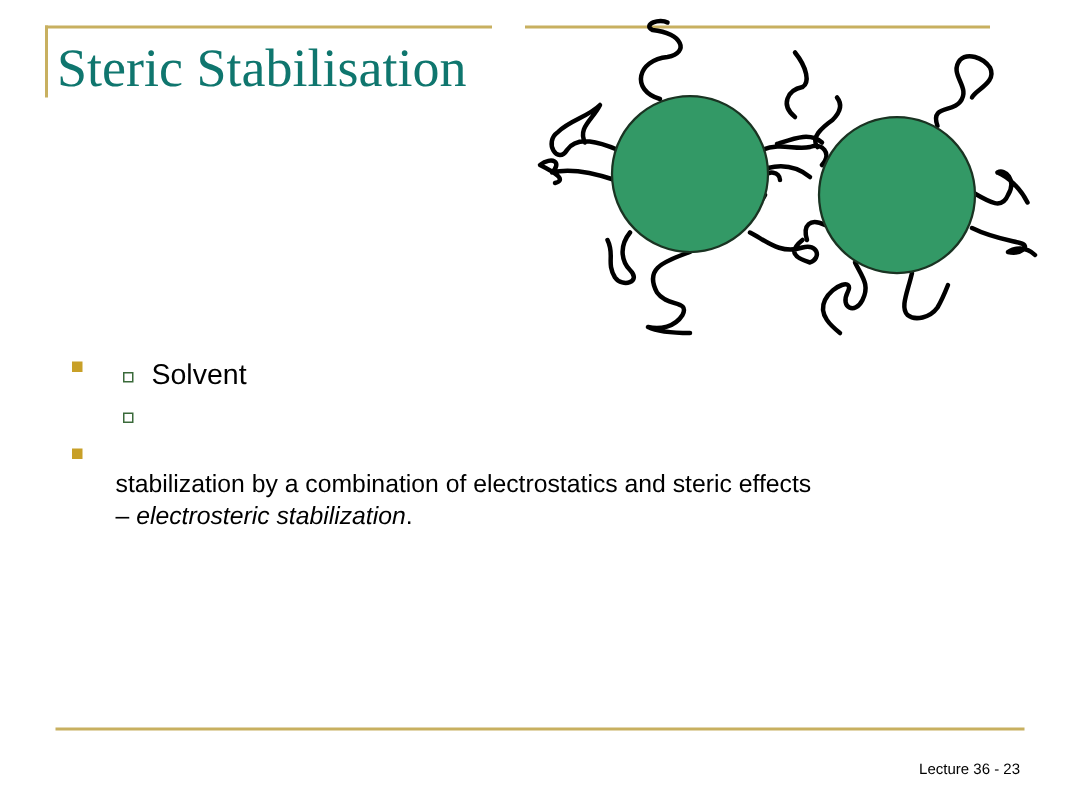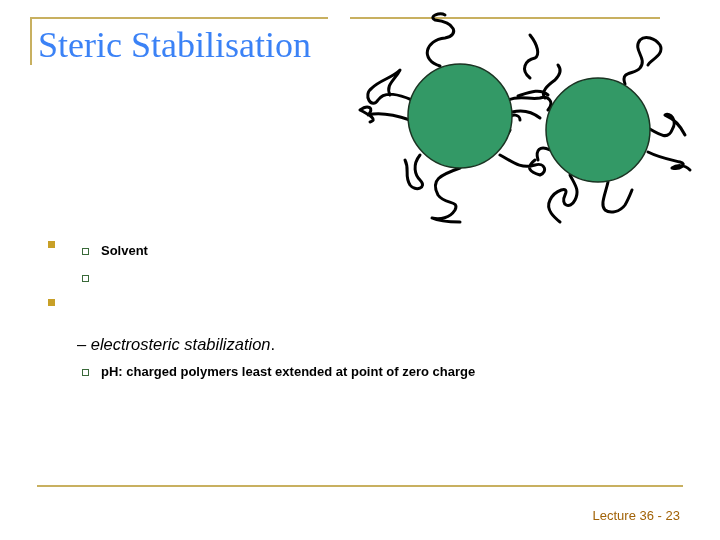--- a/index.html
+++ b/index.html
@@ -2,30 +2,30 @@
 <html><head>
 <meta charset="utf-8">
 <style>
   html, body { margin:0; padding:0; }
   body { width:720px; height:540px; background:#ffffff; position:relative; overflow:hidden;
          font-family:"Liberation Sans", sans-serif; color:#000; }
   .title-frame-top { position:absolute; left:30px; top:17px; width:298px; height:2px; background:#c8b060; }
   .title-frame-top2 { position:absolute; left:350px; top:17px; width:310px; height:2px; background:#c8b060; }
   .title-frame-left { position:absolute; left:30px; top:17px; width:2px; height:48px; background:#c8b060; }
   .title { position:absolute; left:38px; top:24px; font-family:"Liberation Serif", serif;
-           font-size:36px; color:#3b82f6; white-space:nowrap; }
+           font-size:36px; color:#0f766e; white-space:nowrap; }
   .diagram { position:absolute; left:340px; top:0; }
   .bullets { position:absolute; left:48px; top:234px; width:640px; }
   .l1 { position:relative; padding-left:29px; font-size:16.5px; line-height:21px; margin:0; }
   .l1 .mk { position:absolute; left:0; top:7px; width:7px; height:7px; background:#c8a028; }
-  .l2 { position:relative; padding-left:53px; font-size:13px; line-height:21px; margin:6px 0 0 0;font-weight:bold; }
+  .l2 { position:relative; padding-left:53px; font-size:19px; line-height:21px; margin:6px 0 0 0; }
   .l2 .mk { position:absolute; left:34px; top:8px; width:5px; height:5px; border:1px solid #3a6a3a; background:#fff; }
   .gap { height:25px; }
   .footer-line { position:absolute; left:37px; top:485px; width:646px; height:2px; background:#c8b060; }
-  .footer { position:absolute; right:40px; top:508px; font-size:13px; color:#a16207; }
+  .footer { position:absolute; right:40px; top:508px; font-size:10px; color:#000000; }
   em { font-style:italic; }
 </style>
 </head>
 <body>
 
 <div class="title-frame-top"></div>
 <div class="title-frame-top2"></div>
 <div class="title-frame-left"></div>
 <div class="title">Steric Stabilisation</div>
 
@@ -65,23 +65,19 @@
     <span class="mk"></span>
     <span>Solvent</span>
   </p>
   <p class="l2">
     <span class="mk"></span>
   </p>
   <div class="gap"></div>
   <p class="l1">
     <span class="mk"></span>
     <br>
-    <br>
+    <span>stabilization by a combination of electrostatics and steric effects</span><br>
     <span>– </span><em>electrosteric stabilization</em><span>.</span>
-  </p>
-  <p class="l2">
-    <span class="mk"></span>
-    <span>pH: charged polymers least extended at point of zero charge</span>
   </p>
 </div>
 
 <div class="footer-line"></div>
 <div class="footer">Lecture 36 - 23</div>
 
 </body></html>

